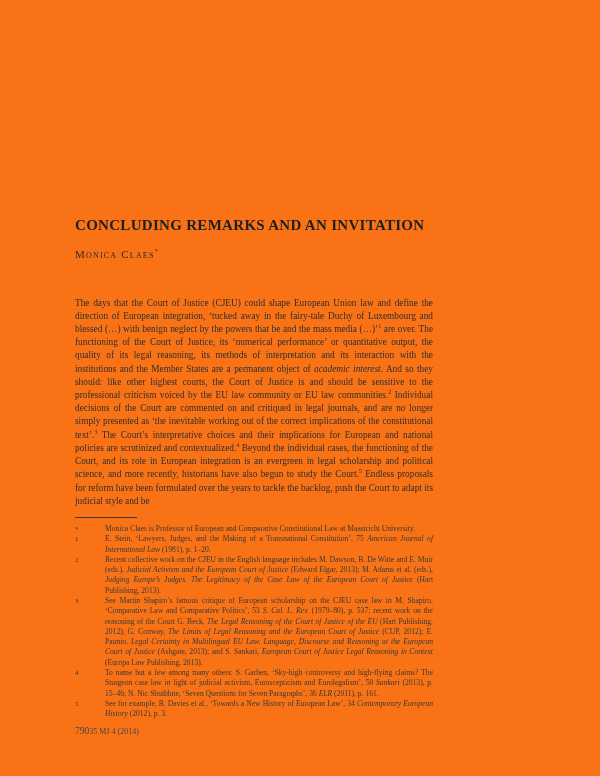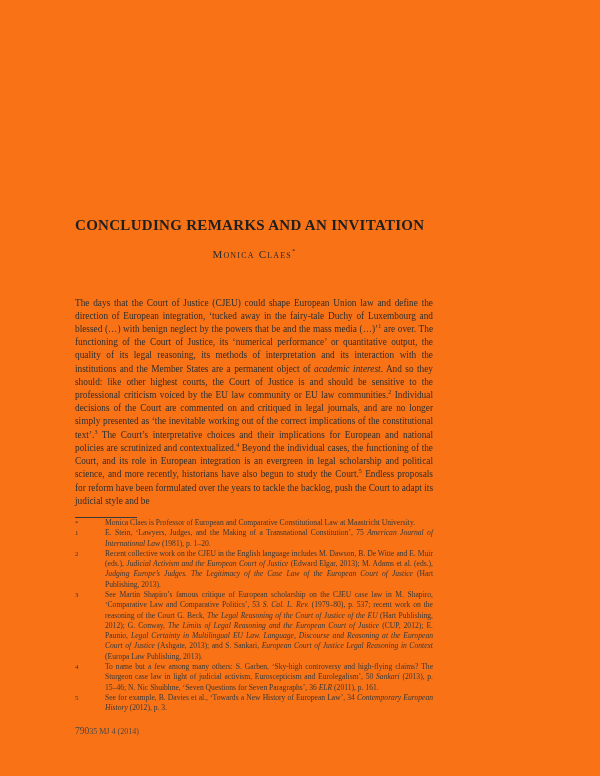--- a/index.html
+++ b/index.html
@@ -22,21 +22,20 @@
   .title {
     margin: 0;
     font-size: 15px;
     font-weight: bold;
     letter-spacing: 0.3px;
     color: #1f1f1f;
     white-space: nowrap;
   }
   .author-line {
     margin-top: 13px;
-    text-align: center;
     font-variant: small-caps;
     letter-spacing: 1.2px;
     font-size: 11px;
     color: #2a2a2a;
   }
   .author-line sup { font-size: 0.65em; letter-spacing: 0; }
   .body-paragraph {
     margin: 0;
     margin-top: 37px;
     font-size: 9.3px;
@@ -48,21 +47,21 @@
     font-size: 0.65em;
     line-height: 0;
     vertical-align: super;
   }
   .footnote-rule {
     margin-top: 9px;
     width: 62px;
     height: 0;
     border-top: 1.6px solid #3a3a3a;
   }
-  .footnotes { }
+  .footnotes { margin-top: 6px; }
   .footnote {
     display: flex;
     font-size: 7.6px;
     line-height: 10.3px;
     color: #383838;
   }
   .fn-marker { flex: 0 0 30px; font-size: 0.9em; }
   .fn-text { flex: 1; text-align: justify; }
   .page-footer {
     position: absolute;

